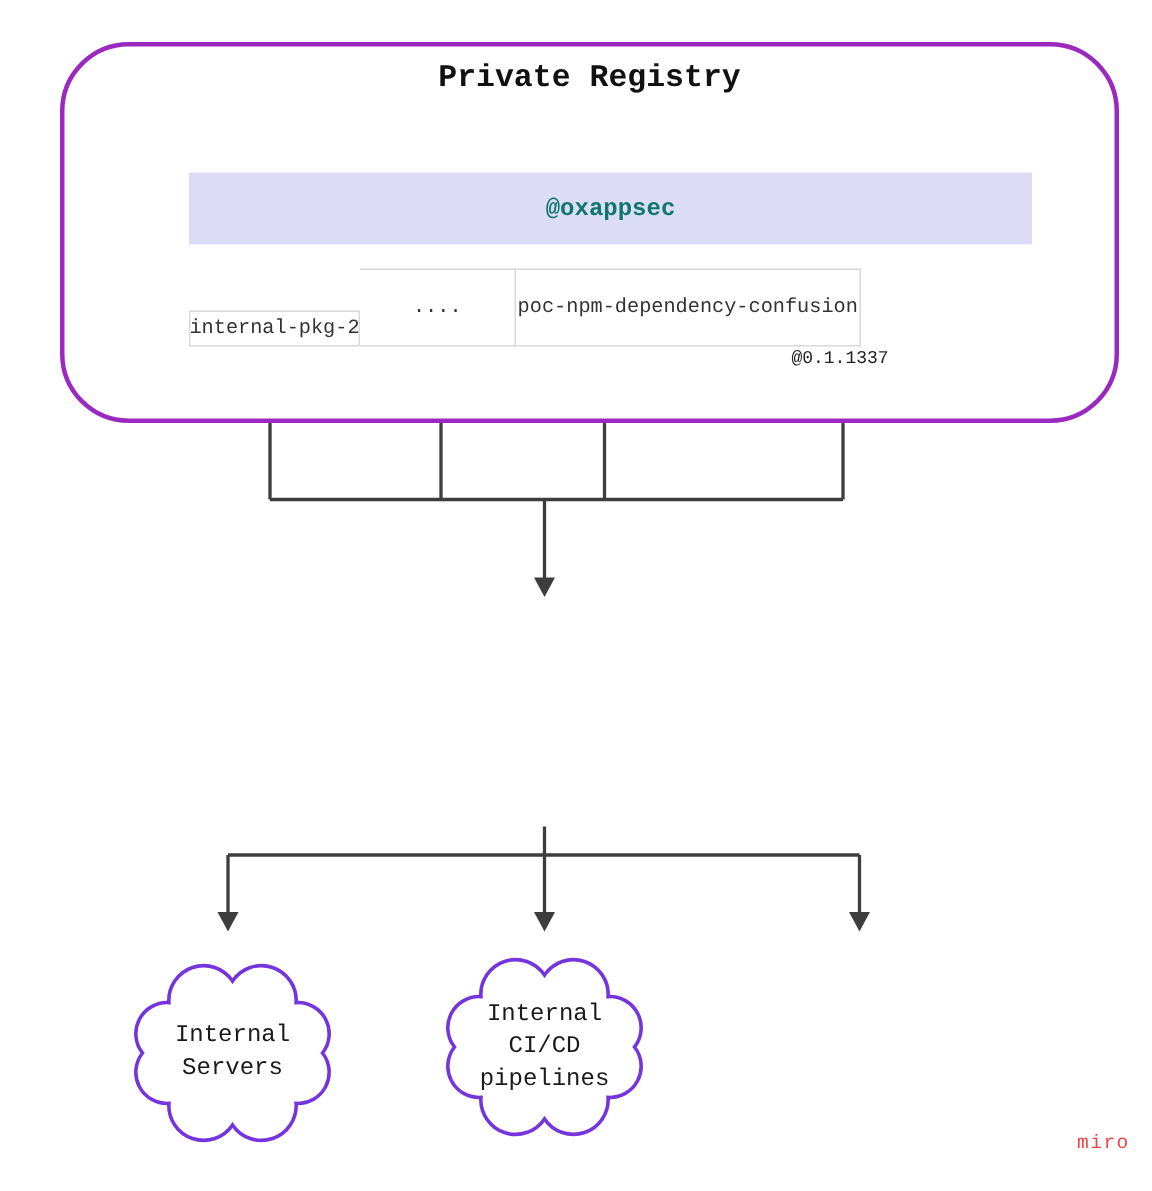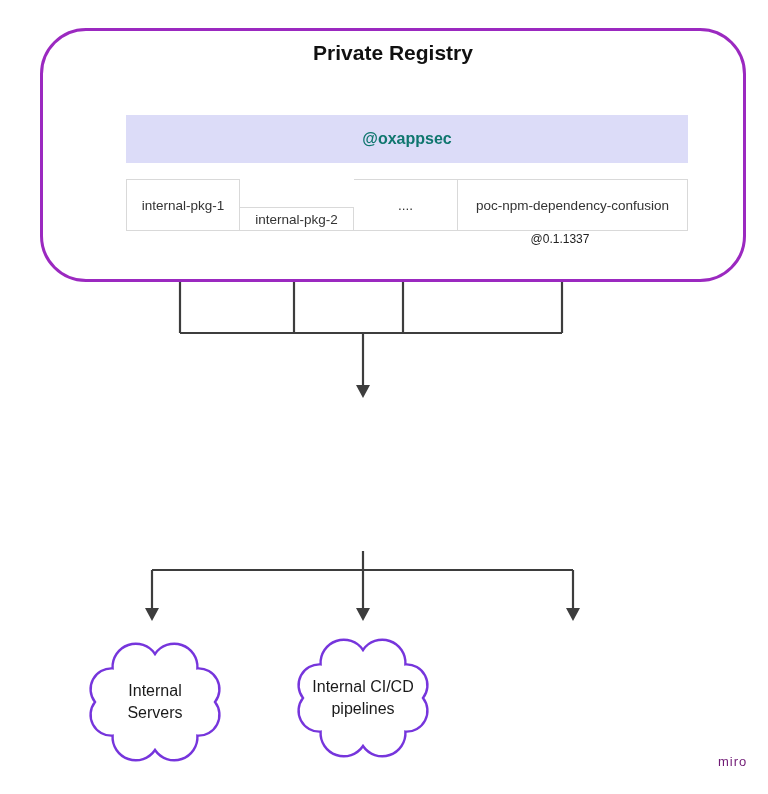--- a/index.html
+++ b/index.html
@@ -1,18 +1,18 @@
 <!DOCTYPE html>
 <html><head>
 <meta charset="utf-8">
 <style>
   html,body{margin:0;padding:0;background:#ffffff;}
   .canvas{
     position:relative;width:768px;height:794px;background:#ffffff;
-    font-family:Liberation Sans, sans-serif;color:#1a1a1a;overflow:hidden;
+    font-family:Liberation Mono, monospace;color:#1a1a1a;overflow:hidden;
   }
   
   .connectors{position:absolute;left:0;top:0;width:768px;height:794px;z-index:1;pointer-events:none;}
 
   
   .registry-box{
     position:absolute;left:40px;top:28px;width:700px;height:248px;
     border:3px solid #9b29c0;border-radius:46px;background:#ffffff;z-index:2;
   }
   .registry-title{
@@ -55,21 +55,21 @@
     position:absolute;left:0;top:0;width:100%;height:100%;
     display:flex;align-items:center;justify-content:center;
     text-align:center;font-size:16px;line-height:1.35;color:#1a1a1a;
     padding:0 26px;box-sizing:border-box;
   }
   .cloud1{left:75px;top:628px;}
   .cloud2{left:283px;top:624px;}
   .cloud3{left:493px;top:630px;}
 
   .watermark{
-    position:absolute;left:718px;top:754px;font-size:13px;color:#701a75;
+    position:absolute;left:718px;top:754px;font-size:13px;color:#ef4444;
     letter-spacing:1px;z-index:2;
   }
 </style>
 </head>
 <body>
 
 <div class="canvas">
 
   <svg class="connectors" viewBox="0 0 768 794" xmlns="http://www.w3.org/2000/svg">
     <g stroke="#3d3d3d" stroke-width="2.2" fill="none">
@@ -92,21 +92,20 @@
     <polygon points="152,621 145,608 159,608" fill="#3d3d3d"></polygon>
     <polygon points="363,621 356,608 370,608" fill="#3d3d3d"></polygon>
     <polygon points="573,621 566,608 580,608" fill="#3d3d3d"></polygon>
   </svg>
 
   <div class="registry-box">
     <div class="registry-title">Private Registry</div>
     <div class="pkg-table">
       <div class="table-header">@oxappsec</div>
       <div class="table-row">
-        <div class="cell c1">internal-pkg-1</div>
         <div class="cell c2">internal-pkg-2</div>
         <div class="cell c3">....</div>
         <div class="cell c4">poc-npm-dependency-confusion</div>
       </div>
     </div>
   </div>
   <div class="version-label">@0.1.1337</div>
 
 
   <div class="cloud cloud2">

